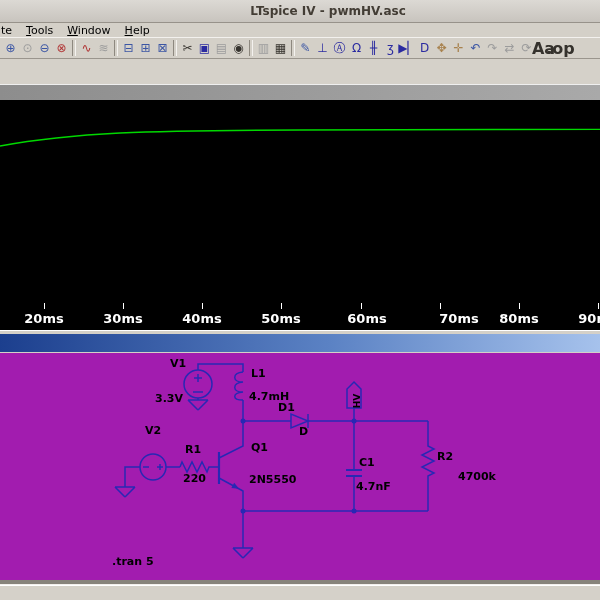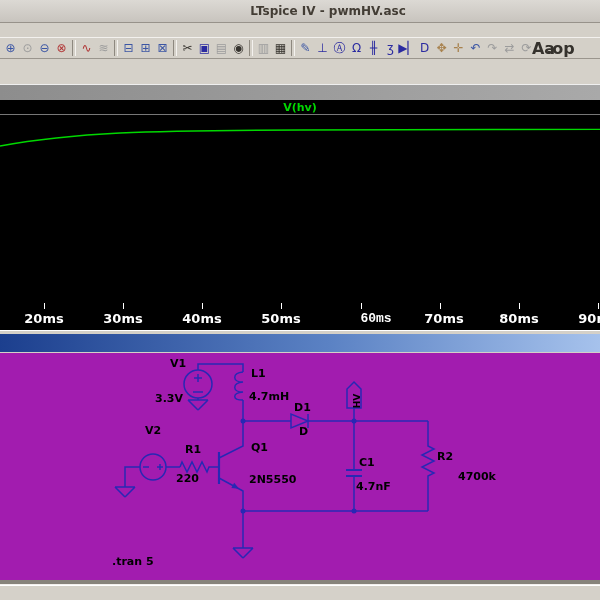--- a/index.html
+++ b/index.html
@@ -62,20 +62,26 @@
 </style>
 </head>
 <body>
 
 <div id="screen">
 
   <div class="titlebar">
     <span>LTspice IV - pwmHV.asc</span>
   </div>
 
+  <div class="menubar" id="menubar">
+      <span class="mi">te</span>
+      <span class="mi"><u>T</u>ools</span>
+      <span class="mi"><u>W</u>indow</span>
+      <span class="mi"><u>H</u>elp</span>
+    </div>
 
   <div class="toolbar" id="toolbar">
       <span class="tb t-blue">⊕</span>
       <span class="tb t-gray">⊙</span>
       <span class="tb t-blue">⊖</span>
       <span class="tb t-red">⊗</span>
       <span class="tbsep"></span>
       <span class="tb t-red">∿</span>
       <span class="tb t-gray">≋</span>
       <span class="tbsep"></span>
@@ -107,39 +113,36 @@
       <span class="tb t-gray">⟳</span>
       <span class="tb t-black t-txt">Aa</span>
       <span class="tb t-black t-txt">.op</span>
     </div>
 
   <div class="mdi"></div>
 
   <div class="wave-titlebar"></div>
 
   <div class="plot">
-    <div class="trace-strip">
-      <span>V(hv)</span>
-    </div>
     <svg class="curve-svg" width="600" height="185">
       <path d="M0,31 C30,25.5 70,20.5 120,18 C170,15.8 230,15.3 300,15 C380,14.7 500,14.5 600,14.4" fill="none" stroke="#00d800" stroke-width="1.4"></path>
     </svg>
     <div class="xaxis" id="xaxis">
         <div class="xtick" style="left: 44px;"></div>
         <div class="xlabel" style="left: 22px;">20ms</div>
         <div class="xtick" style="left: 123px;"></div>
         <div class="xlabel" style="left: 101px;">30ms</div>
         <div class="xtick" style="left: 202px;"></div>
         <div class="xlabel" style="left: 180px;">40ms</div>
         <div class="xtick" style="left: 281px;"></div>
         <div class="xlabel" style="left: 259px;">50ms</div>
         <div class="xtick" style="left: 361px;"></div>
-        <div class="xlabel" style="left: 354px; font-family: Liberation Mono, monospace;">60ms</div>
+        <div class="xlabel" style="left: 345px;">60ms</div>
         <div class="xtick" style="left: 440px;"></div>
-        <div class="xlabel" style="left: 422px;">70ms</div>
+        <div class="xlabel" style="left: 437px;">70ms</div>
         <div class="xtick" style="left: 519px;"></div>
         <div class="xlabel" style="left: 497px;">80ms</div>
         <div class="xtick" style="left: 598px;"></div>
         <div class="xlabel" style="left: 576px;">90ms</div>
       </div>
   </div>
 
   <div class="splitter"></div>
 
   <div class="schem-titlebar"></div>
@@ -203,25 +206,25 @@
         <circle cx="354" cy="158" r="2.5"></circle>
         <polygon points="239,135.8 231.4,135.1 234.2,129.8"></polygon>
       </g>
       <text x="354" y="50" transform="rotate(-90 356 46)" text-anchor="middle" font-size="9" font-weight="bold" fill="#000000">HV</text>
     </svg>
 
     <span class="sl" style="left:170px;top:4px">V1</span>
     <span class="sl" style="left:155px;top:39px">3.3V</span>
     <span class="sl" style="left:251px;top:14px">L1</span>
     <span class="sl" style="left:249px;top:37px">4.7mH</span>
-    <span class="sl" style="left:294px;top:48px">D1</span>
+    <span class="sl" style="left:278px;top:48px">D1</span>
     <span class="sl" style="left:299px;top:72px">D</span>
     <span class="sl" style="left:145px;top:71px">V2</span>
     <span class="sl" style="left:185px;top:90px">R1</span>
-    <span class="sl" style="left:176px;top:119px">220</span>
+    <span class="sl" style="left:183px;top:119px">220</span>
     <span class="sl" style="left:251px;top:88px">Q1</span>
     <span class="sl" style="left:249px;top:120px">2N5550</span>
     <span class="sl" style="left:359px;top:103px">C1</span>
     <span class="sl" style="left:356px;top:127px">4.7nF</span>
     <span class="sl" style="left:437px;top:97px">R2</span>
     <span class="sl" style="left:458px;top:117px">4700k</span>
     <span class="sl" style="left:112px;top:202px">.tran 5</span>
   </div>
 
   <div class="bottom-div"></div>

